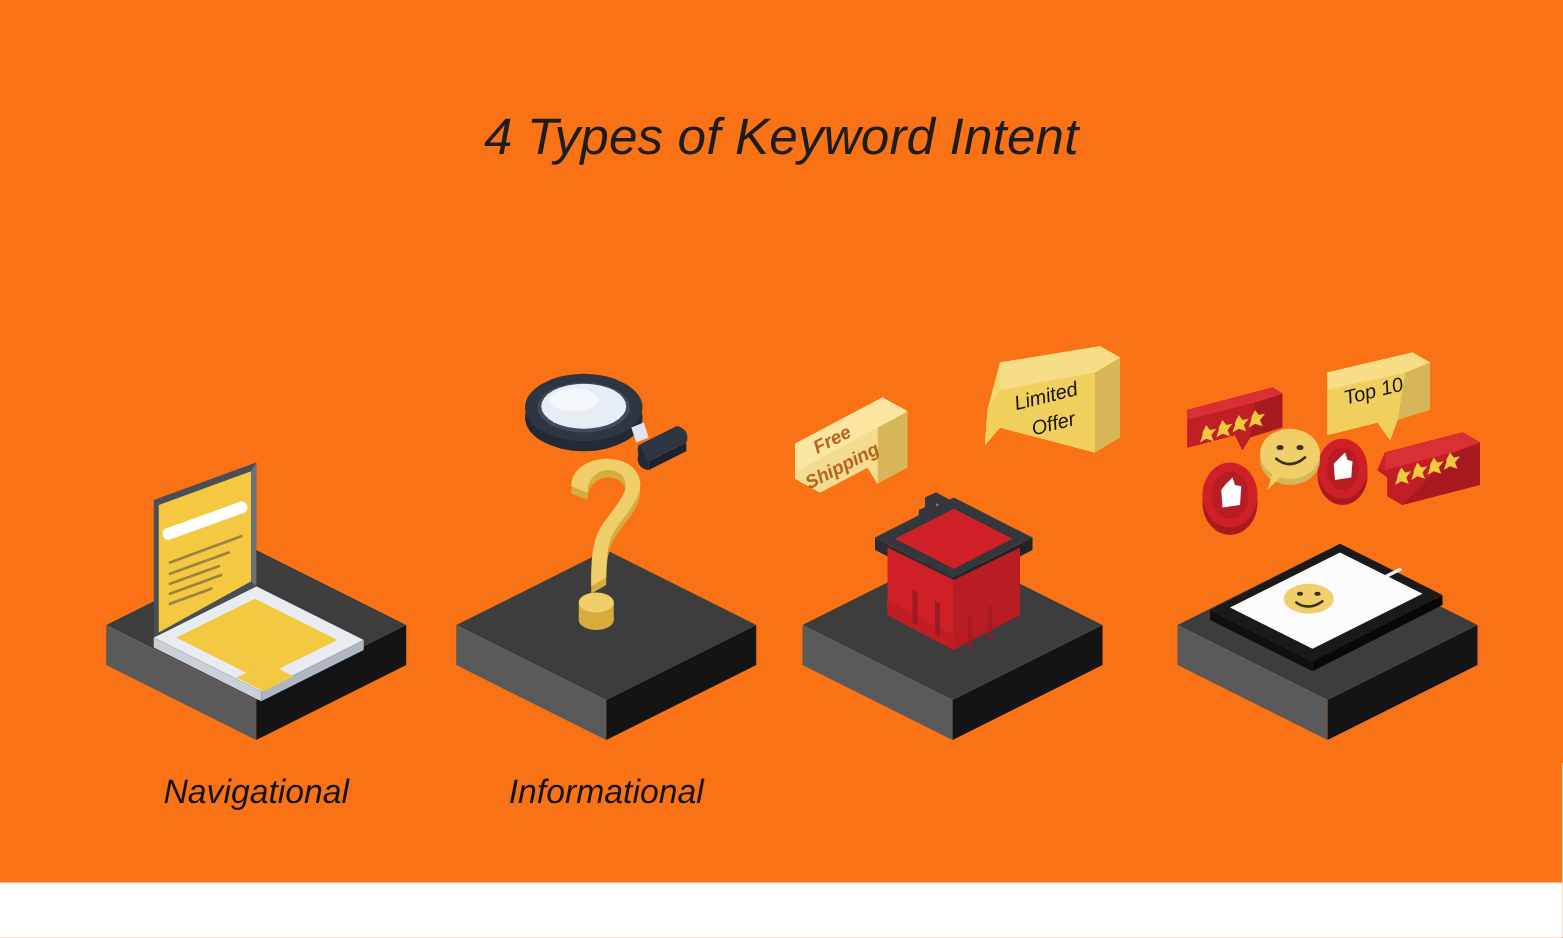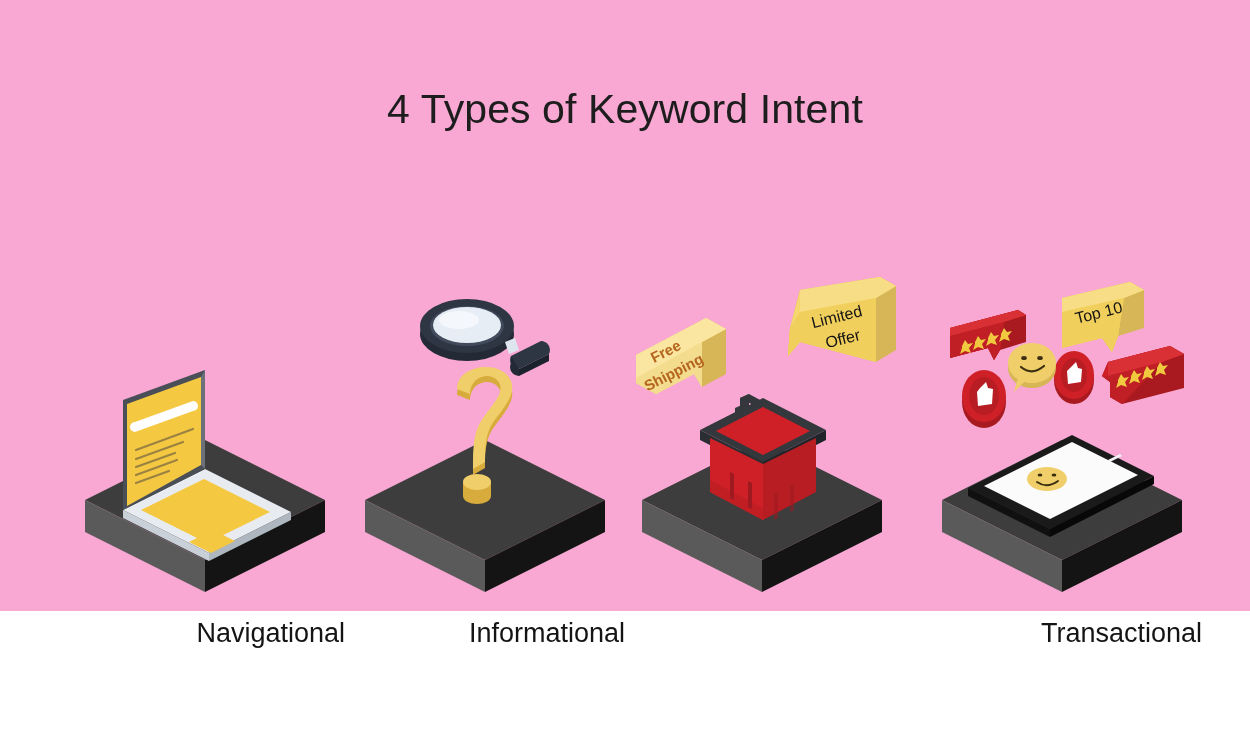--- a/index.html
+++ b/index.html
@@ -10,22 +10,23 @@
   body {
     width: 1250px;
     height: 750px;
     font-family: "Liberation Sans", sans-serif;
     overflow: hidden;
     position: relative;
   }
   #infographic {
     position: relative;
     width: 1250px;
-    height: 611px;
-    background: #f9a8d4;
+    height: 706px;
+    background: #f97316;
+    font-style: italic;
   }
   .title {
     position: absolute;
     top: 86px;
     left: 0;
     width: 1250px;
     text-align: center;
     font-size: 41px;
     font-weight: 400;
     color: #1d1d1d;
@@ -55,21 +56,21 @@
     top: 0;
     left: 0;
     width: 280px;
     height: 340px;
   }
   .label {
     position: absolute;
     top: 348px;
     left: 0;
     width: 280px;
-    text-align: right;
+    text-align: center;
     font-size: 27px;
     font-weight: 400;
     color: #141414;
     font-family: "Liberation Sans", sans-serif;
     white-space: nowrap;
   }
   svg { display: block; overflow: visible; }
 </style>
 </head>
 <body>
@@ -307,17 +308,16 @@
 
           <g>
             <polygon points="140,28 208,12 222,20 222,58 196,66 190,82 180,68 140,78" fill="#d6b657"></polygon>
             <polygon points="140,28 208,12 222,20 202,28 196,66 190,82 180,68 140,78" fill="#f5d76e"></polygon>
             <polygon points="140,28 208,12 222,20 202,28 140,42" fill="#f7dd85"></polygon>
             <polygon points="140,42 202,28 196,66 190,82 180,68 140,78" fill="#f1cf5c"></polygon>
             <text x="178" y="48" fill="#141414" font-family="'Liberation Sans', sans-serif" font-size="16" font-weight="400" text-anchor="middle" transform="rotate(-14 178 48)">Top 10</text>
           </g>
         </svg>
       </div>
-      <div class="label">Transactional</div>
     </div>
 
   </div>
 </div>
 
 </body></html>

